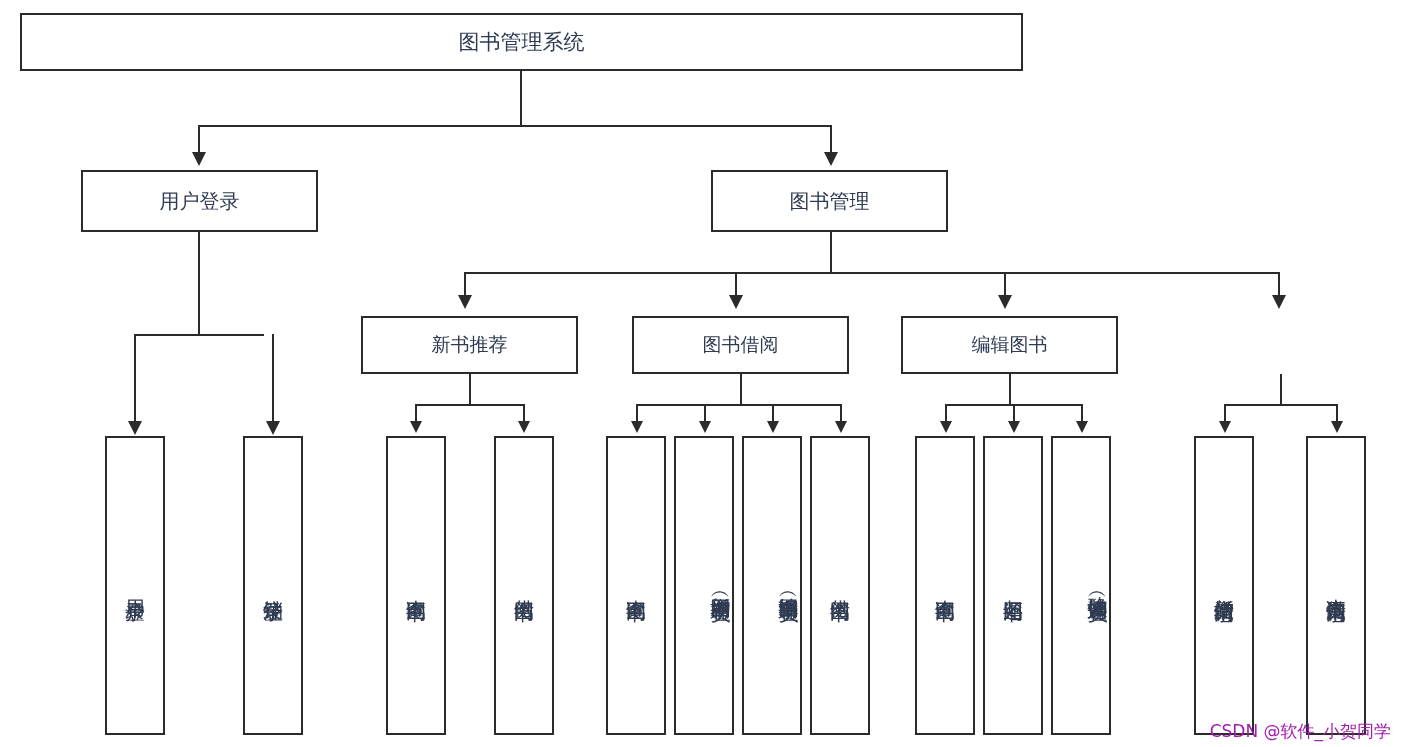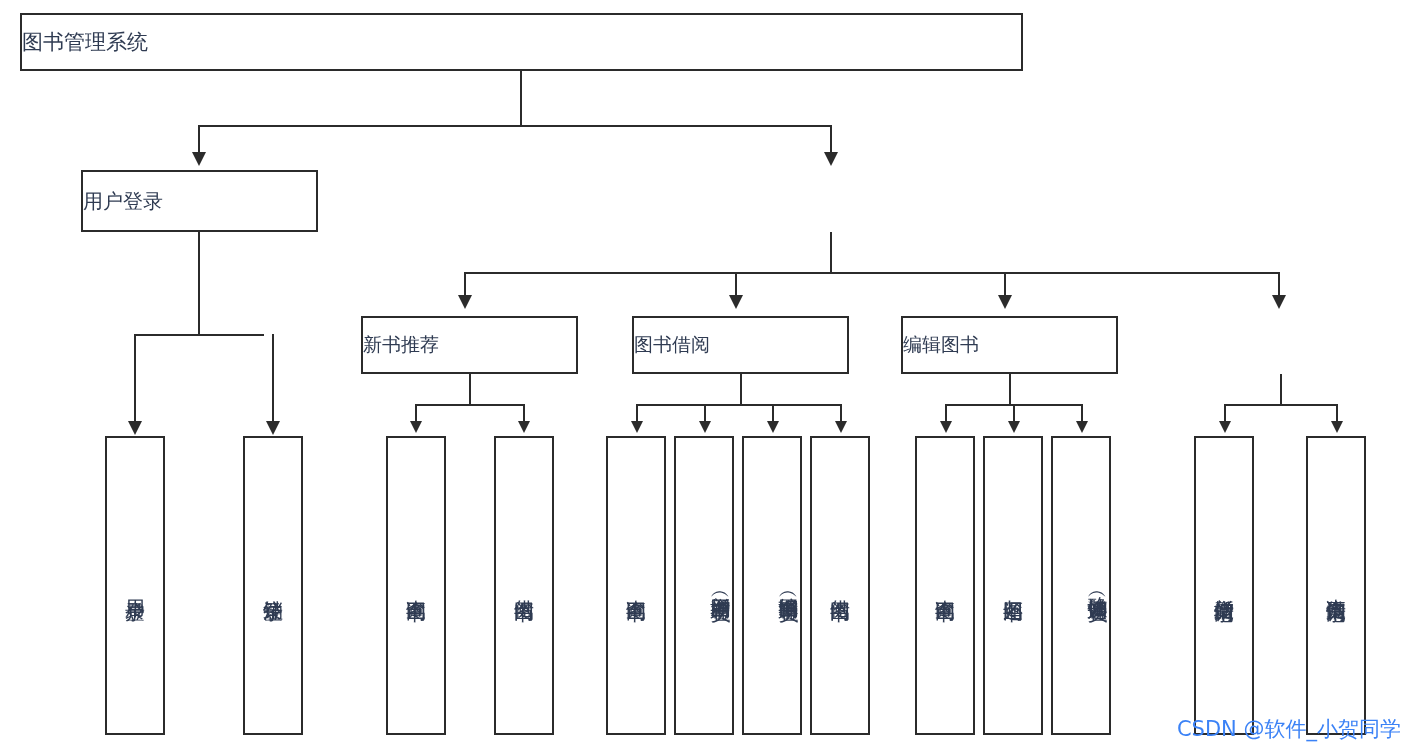--- a/index.html
+++ b/index.html
@@ -20,20 +20,21 @@
   }
   
   .node {
     position: absolute;
     box-sizing: border-box;
     border: 2px solid #2b2b2b;
     background: #ffffff;
     color: #2f3b52;
     display: flex;
     align-items: center;
+    justify-content: center;
     text-align: center;
     line-height: 1.15;
   }
   .node.level0 {
     font-size: 21px;
   }
   .node.level1 {
     font-size: 20px;
   }
   .node.level2 {
@@ -72,24 +73,24 @@
     border-top: 14px solid #2b2b2b;
   }
   .arrow.small {
     border-left-width: 6px;
     border-right-width: 6px;
     border-top-width: 12px;
   }
   
   #watermark {
     position: absolute;
-    right: 4px;
+    right: 14px;
     bottom: 4px;
-    font-size: 21px;
-    color: #3b82f6;
+    font-size: 17px;
+    color: #a21caf;
     white-space: nowrap;
     pointer-events: none;
   }
 </style>
 </head>
 <body>
 
 <div id="diagram-canvas">
 
   <div class="node level0" style="left:20px; top:13px; width:1003px; height:58px;">
@@ -103,20 +104,23 @@
   <div class="line-v" style="left:198px; top:125px; height:28px;"></div>
   <div class="arrow" style="left:192px; top:152px;"></div>
 
   <div class="line-v" style="left:830px; top:125px; height:28px;"></div>
   <div class="arrow" style="left:824px; top:152px;"></div>
 
   <div class="node level1" style="left:81px; top:170px; width:237px; height:62px;">
     <span class="node-label">用户登录</span>
   </div>
 
+  <div class="node level1" style="left:711px; top:170px; width:237px; height:62px;">
+    <span class="node-label">图书管理</span>
+  </div>
 
   <div class="line-v" style="left:198px; top:232px; height:104px;"></div>
   <div class="line-h" style="left:134px; top:334px; width:130px;"></div>
   <div class="line-v" style="left:134px; top:334px; height:88px;"></div>
   <div class="arrow" style="left:128px; top:421px;"></div>
   <div class="line-v" style="left:272px; top:334px; height:88px;"></div>
   <div class="arrow" style="left:266px; top:421px;"></div>
 
   <div class="node leaf" style="left:105px; top:436px; width:60px; height:299px;">
     <span class="node-label">用户登录</span>

